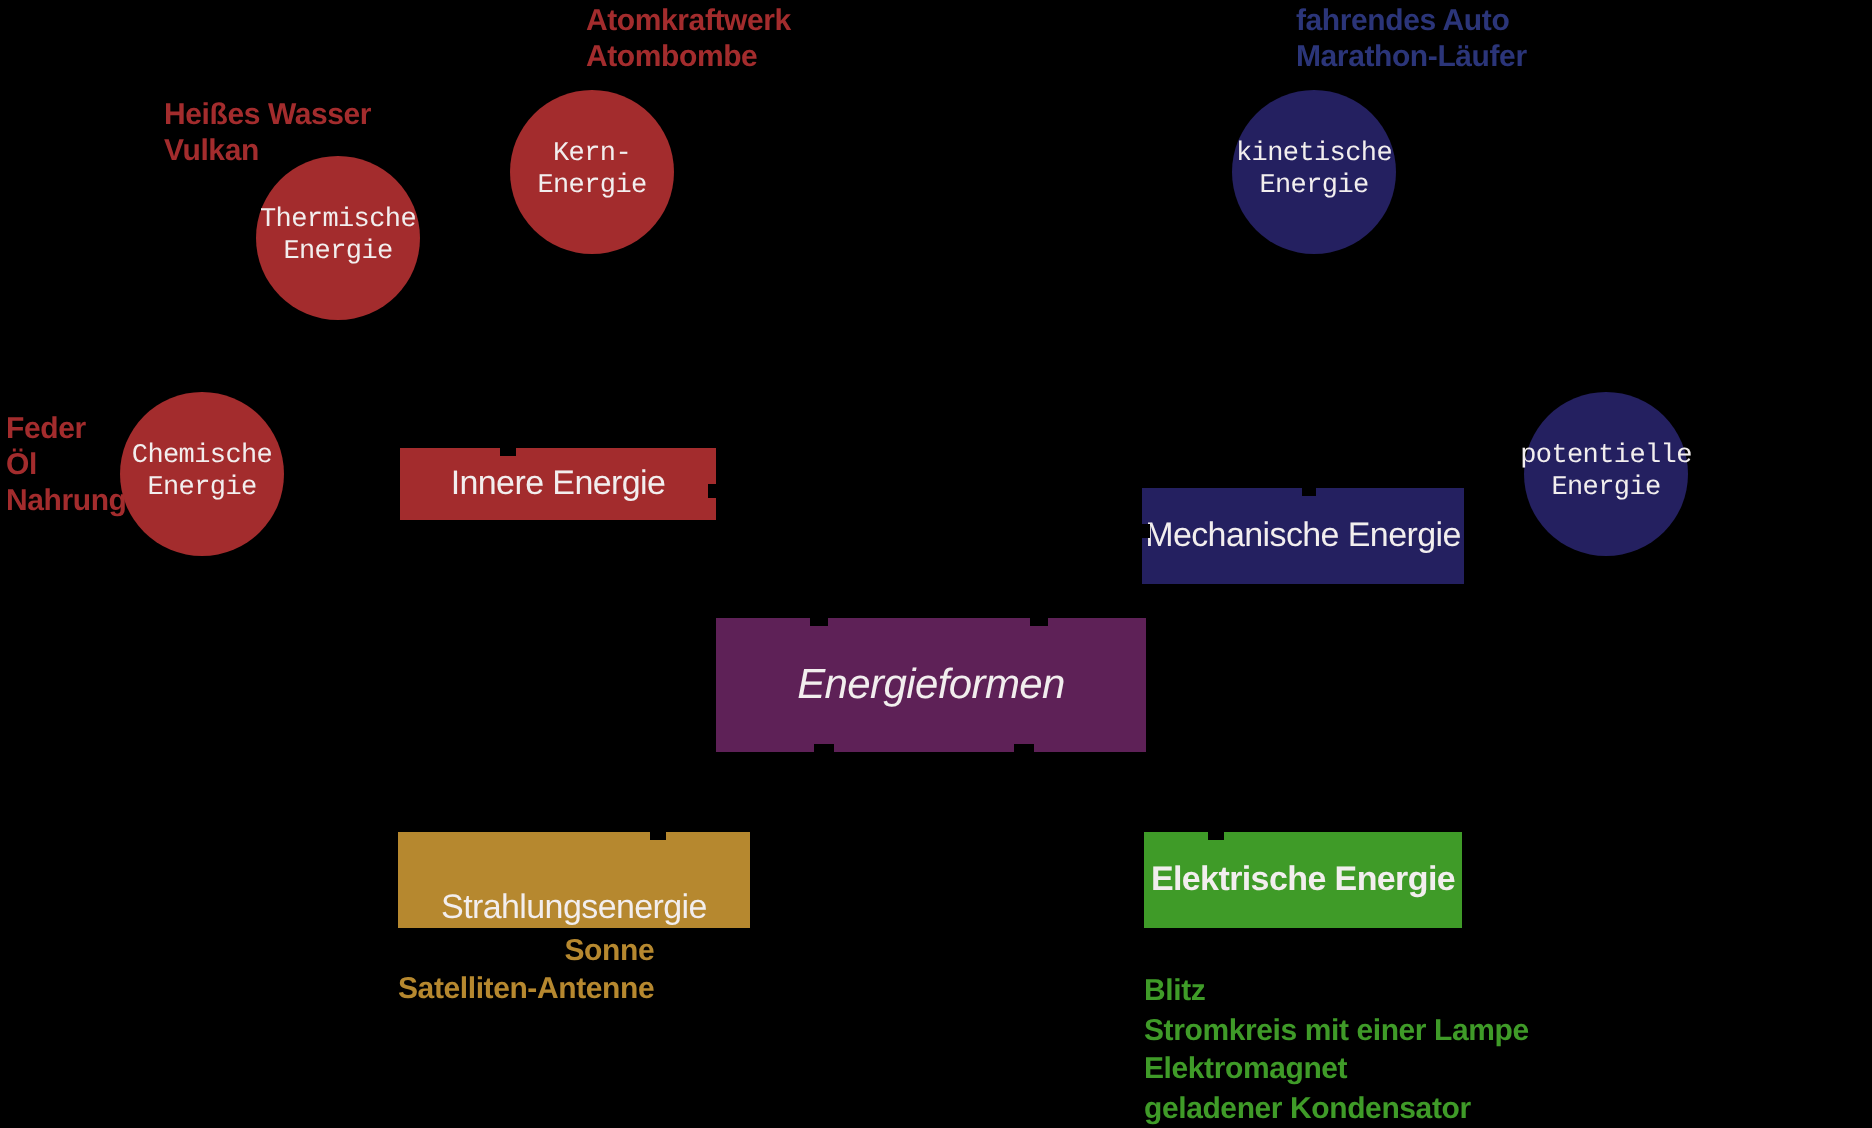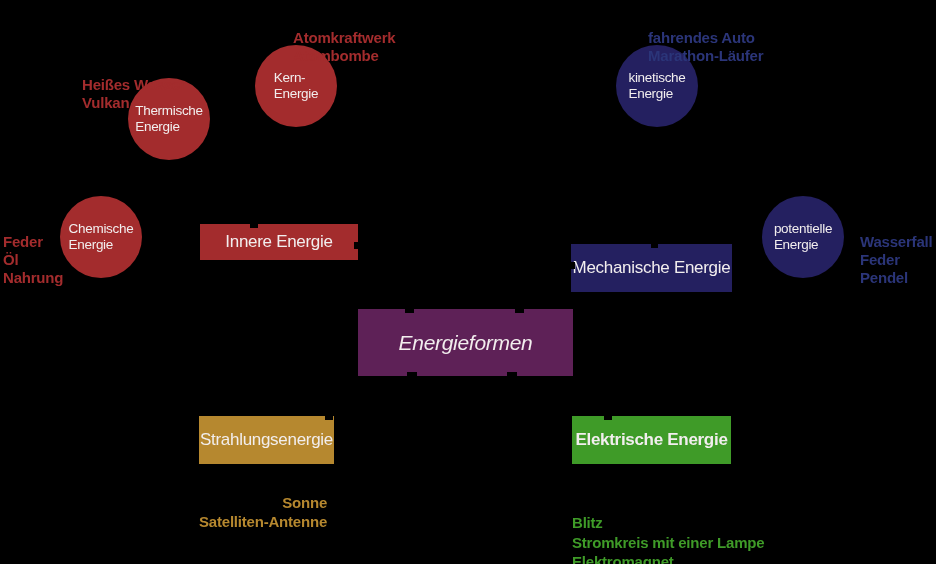--- a/index.html
+++ b/index.html
@@ -22,53 +22,54 @@
     align-items: center;
     justify-content: center;
     color: var(--text, #f2eeee);
     font-size: 17px;
     letter-spacing: -0.3px;
     text-align: center;
   }
   #box-center      { left: 358px; top: 309px; width: 215px; height: 67px; background: var(--purple); font-size: 21px; font-style: italic; }
   #box-innere      { left: 200px; top: 224px; width: 158px; height: 36px; background: var(--red); }
   #box-mechanische { left: 571px; top: 224px; width: 161px; height: 48px; background: var(--navy); margin-top: 20px; }
-  #box-strahlung   { left: 199px; top: 416px; width: 135px; height: 48px; background: var(--gold); }
+  #box-strahlung   { left: 199px; top: 416px; width: 176px; height: 48px; background: var(--gold); align-items: flex-end; }
   #box-elektrische { left: 572px; top: 416px; width: 159px; height: 48px; background: var(--green); font-weight: bold; }
 
   
   .circle {
     position: absolute;
     width: 82px;
     height: 82px;
     border-radius: 50%;
     display: flex;
     align-items: center;
     justify-content: center;
+    text-align: center;
     color: var(--text, #f2eeee);
     font-size: 13.5px;
     line-height: 1.22;
     letter-spacing: -0.3px;
     white-space: pre-line;
+    font-family: Liberation Mono, monospace;
   }
   #c-thermische  { left: 128px; top: 78px;  background: var(--red); }
   #c-kern        { left: 255px; top: 45px;  background: var(--red); }
   #c-chemische   { left: 60px;  top: 196px; background: var(--red); }
   #c-kinetische  { left: 616px; top: 45px;  background: var(--navy); }
   #c-potentielle { left: 762px; top: 196px; background: var(--navy); }
 
   
   .examples {
     position: absolute;
     font-weight: bold;
     font-size: 15px;
     line-height: 18px;
     letter-spacing: -0.2px;
     white-space: pre-line;
-    margin-top: 27px;
   }
   #ex-thermische  { left: 82px;  top: 49px;  color: var(--red); }
   #ex-kern        { left: 293px; top: 2px;   color: var(--red); }
   #ex-chemische   { left: 3px;   top: 206px; color: var(--red); }
   #ex-kinetische  { left: 648px; top: 2px;   color: var(--navy-label); }
   #ex-potentielle { left: 860px; top: 206px; color: var(--navy-label); }
   #ex-strahlung   { left: 199px; top: 466px; color: var(--gold); line-height: 19px; text-align: right; }
   #ex-elektrische { left: 572px; top: 486px; color: var(--green); line-height: 19.5px; }
 
   
@@ -136,23 +137,20 @@
 
   <div class="examples" id="ex-thermische">Heißes Wasser
 Vulkan</div>
   <div class="examples" id="ex-kern">Atomkraftwerk
 Atombombe</div>
   <div class="examples" id="ex-chemische">Feder
 Öl
 Nahrung</div>
   <div class="examples" id="ex-kinetische">fahrendes Auto
 Marathon-Läufer</div>
-  <div class="examples" id="ex-potentielle">Wasserfall
-Feder
-Pendel</div>
   <div class="examples" id="ex-strahlung">Sonne
 Satelliten-Antenne</div>
   <div class="examples" id="ex-elektrische">Blitz
 Stromkreis mit einer Lampe
 Elektromagnet
 geladener Kondensator</div>
 
 </div>
 
 </body></html>

